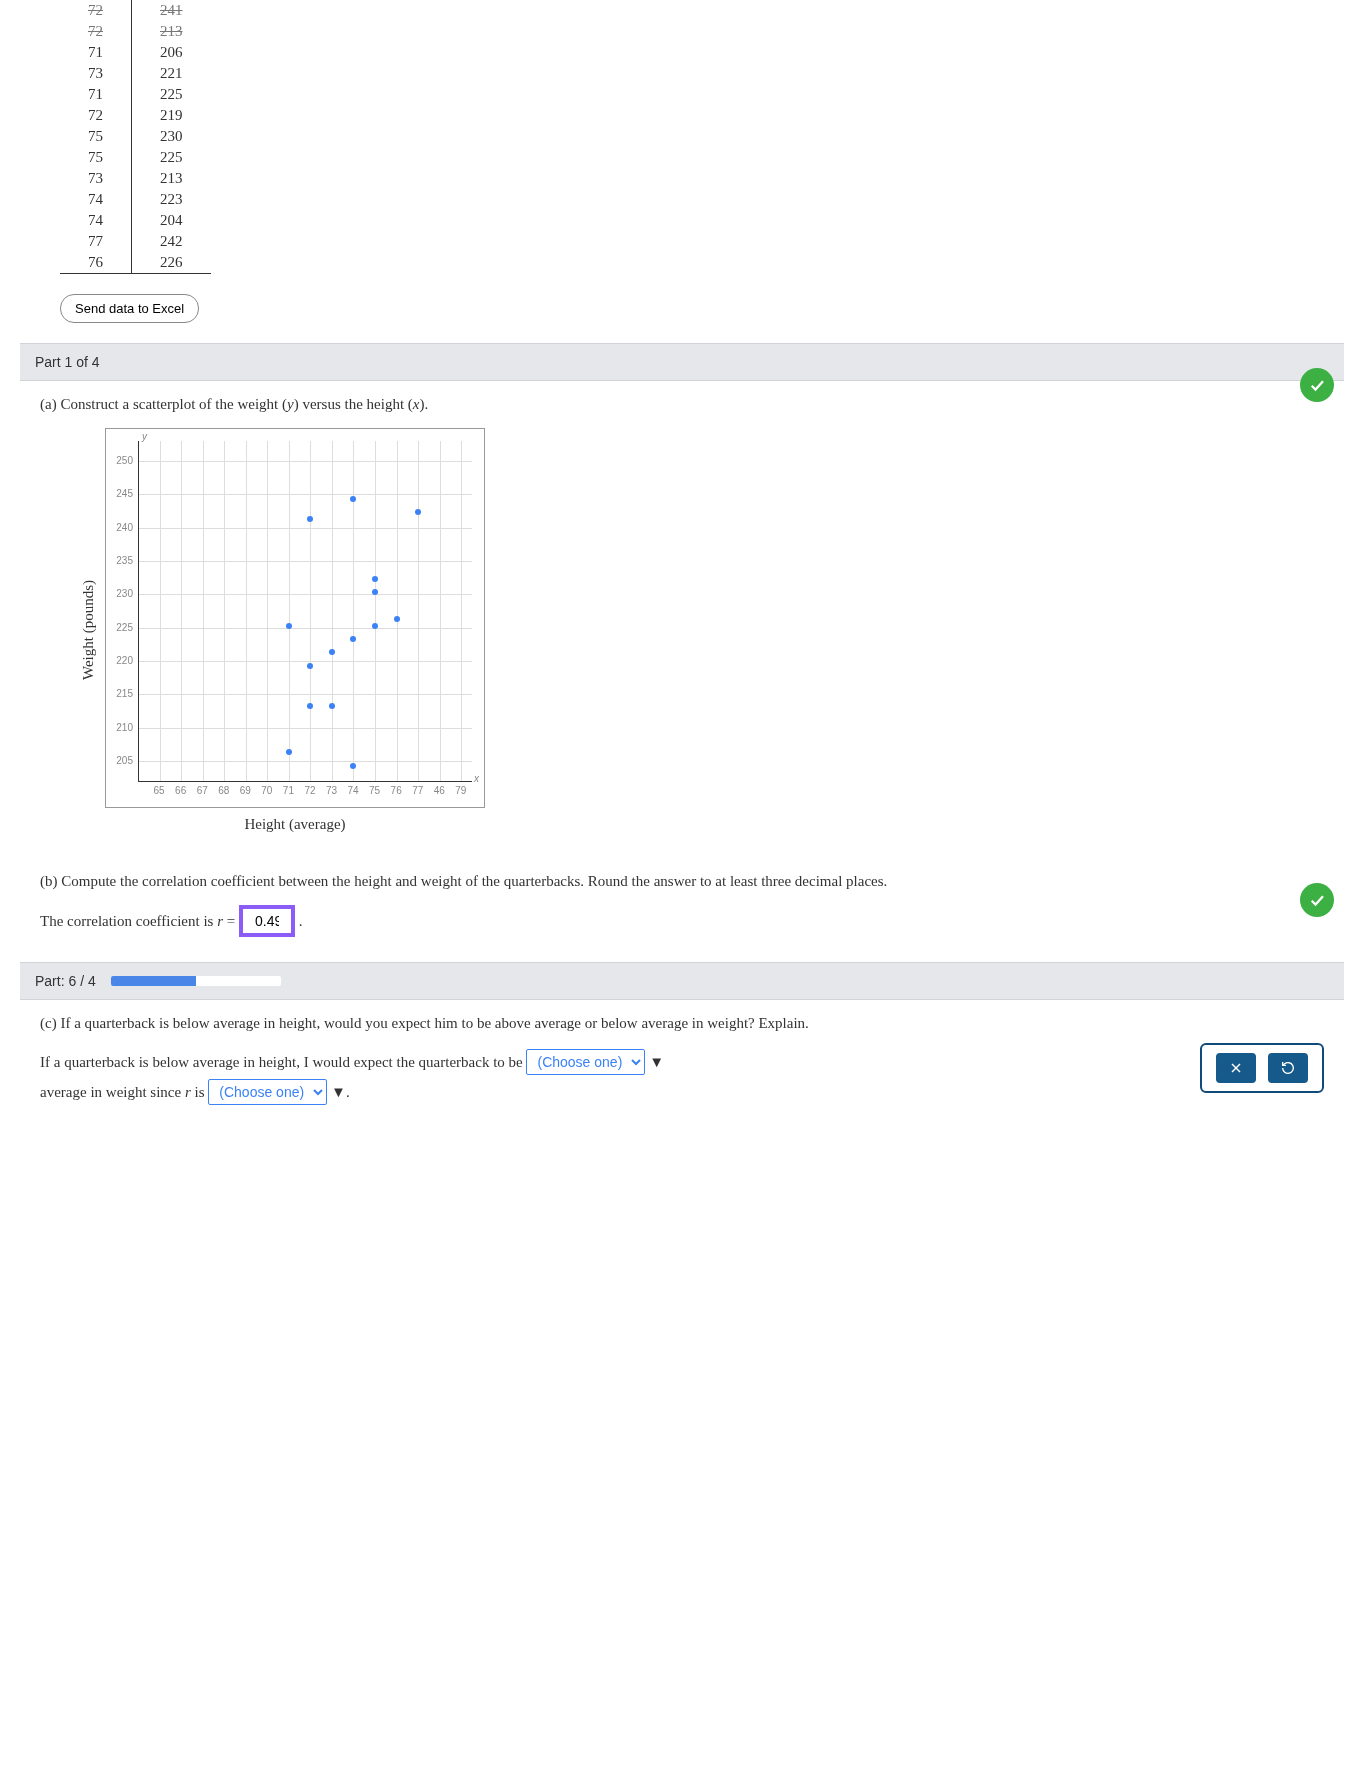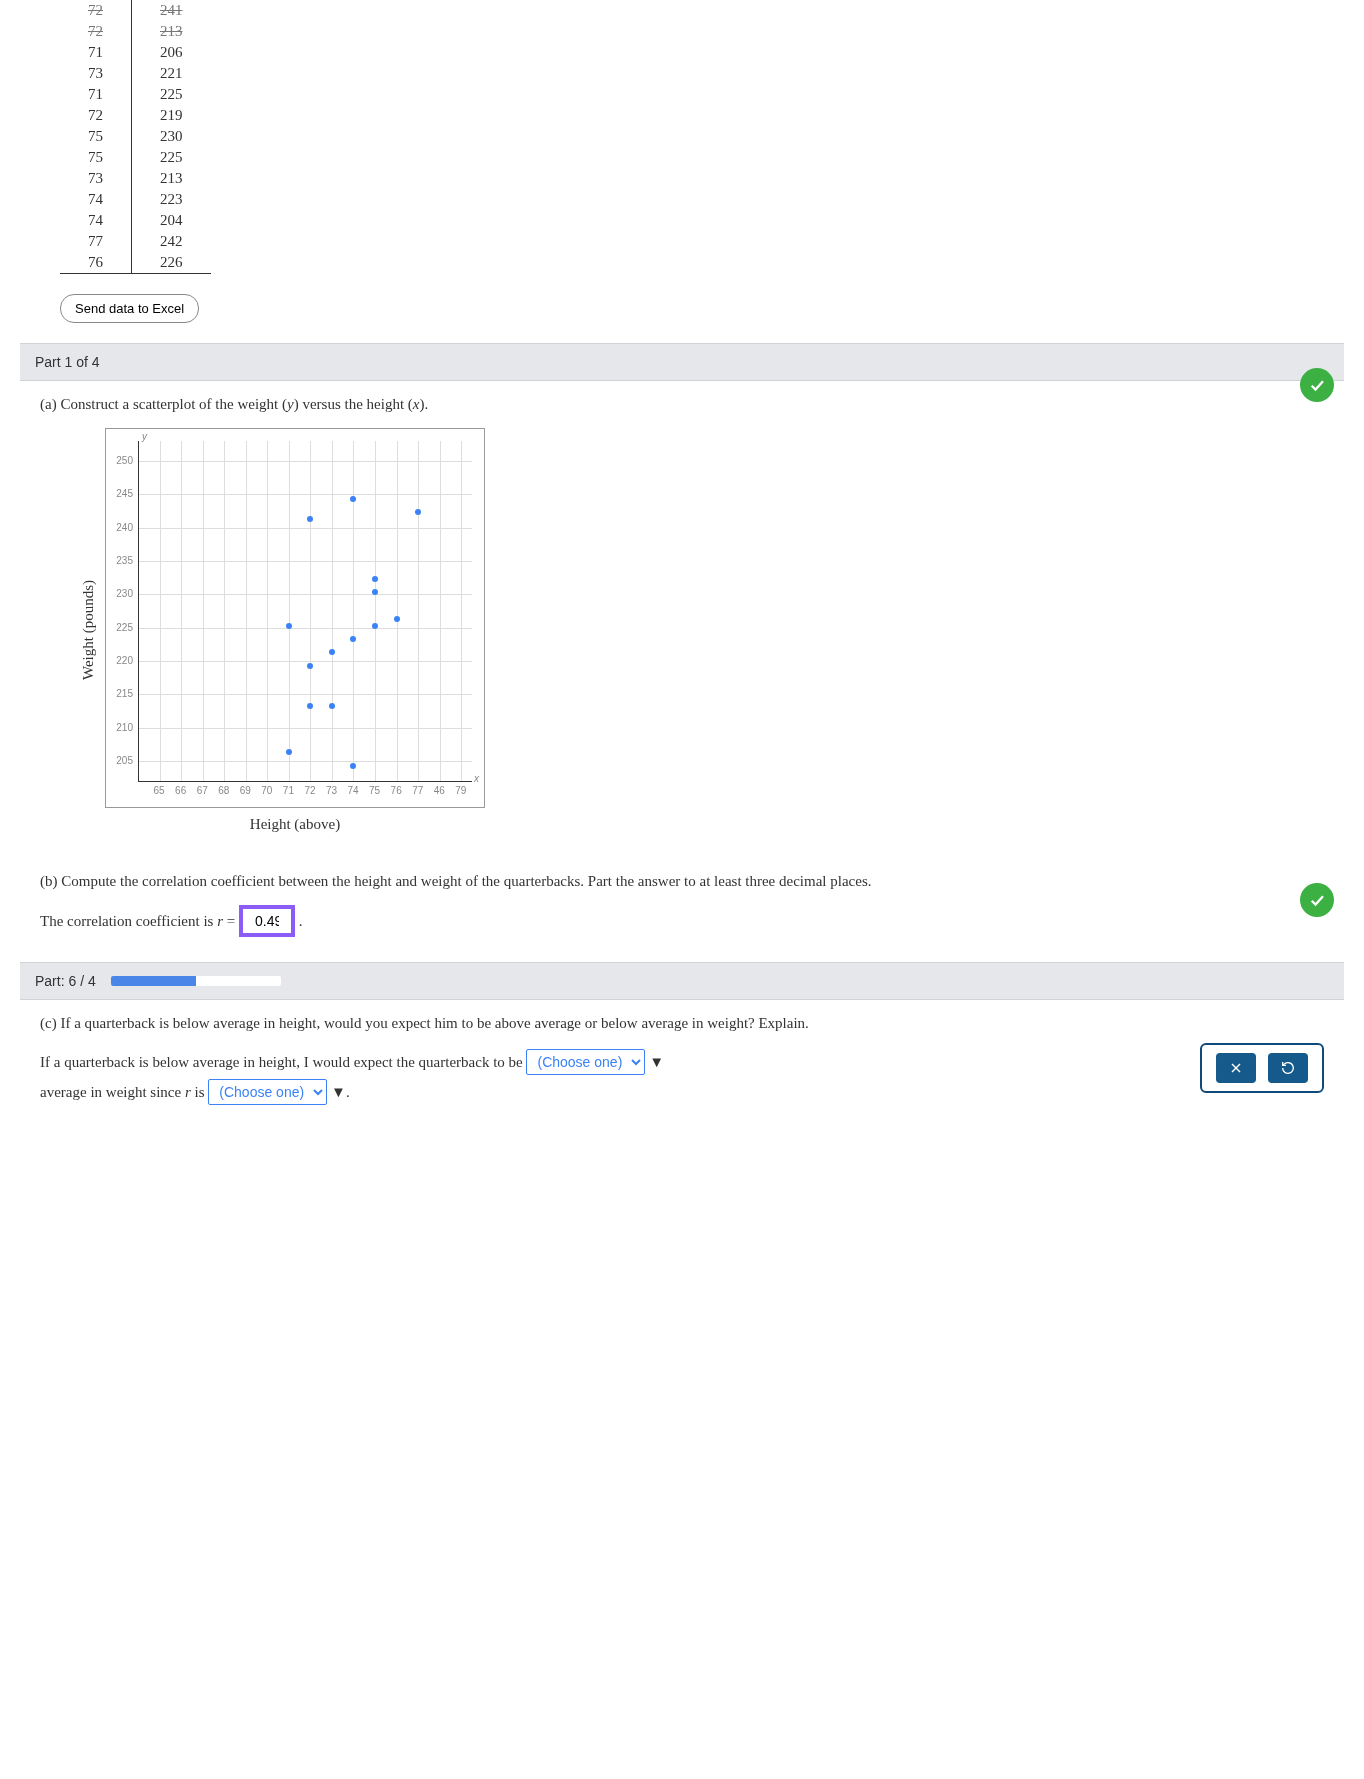--- a/index.html
+++ b/index.html
@@ -195,35 +195,35 @@
             <div class="dot" style="left: 269.032px; bottom: 214.667px;"></div>
             <div class="dot" style="left: 269.032px; bottom: 181.333px;"></div>
             <div class="dot" style="left: 225.935px; bottom: 101.333px;"></div>
             <div class="dot" style="left: 247.484px; bottom: 168px;"></div>
             <div class="dot" style="left: 247.484px; bottom: 41.3333px;"></div>
             <div class="dot" style="left: 312.129px; bottom: 294.667px;"></div>
             <div class="dot" style="left: 290.581px; bottom: 188px;"></div>
             <div class="dot" style="left: 247.484px; bottom: 308px;"></div>
             <div class="dot" style="left: 269.032px; bottom: 228px;"></div>
           </div>
-        <div class="x-axis-label">Height (above)</div>
+        <div class="x-axis-label">Height (average)</div>
       </div>
     </div>
   </div>
 </div>
 
 
 <div style="position:relative;">
   <div class="check-badge">
     <svg viewBox="0 0 24 24">
         <polyline points="5 13 10 18 20 7"></polyline>
       </svg>
   </div>
   <div class="part-body">
-    <p class="question-text">(b) Compute the correlation coefficient between the height and weight of the quarterbacks. Part the answer to at least three decimal places.</p>
+    <p class="question-text">(b) Compute the correlation coefficient between the height and weight of the quarterbacks. Round the answer to at least three decimal places.</p>
     <p class="inline-text">
       <span>The correlation coefficient is </span><span class="ital">r</span><span> = </span>
       <input class="answer-input" value="0.499" style="">
       <span>.</span>
     </p>
   </div>
 </div>
 
 
 <div class="progress-row">

